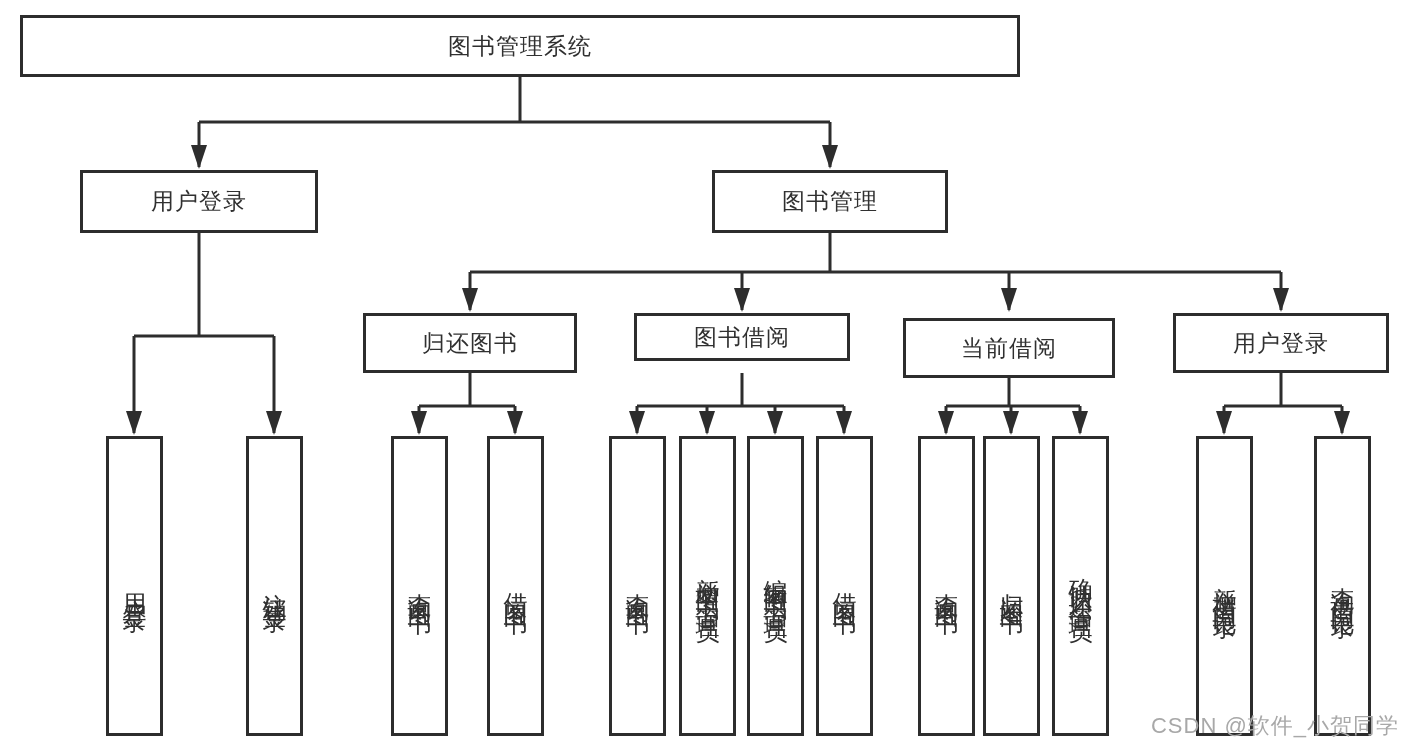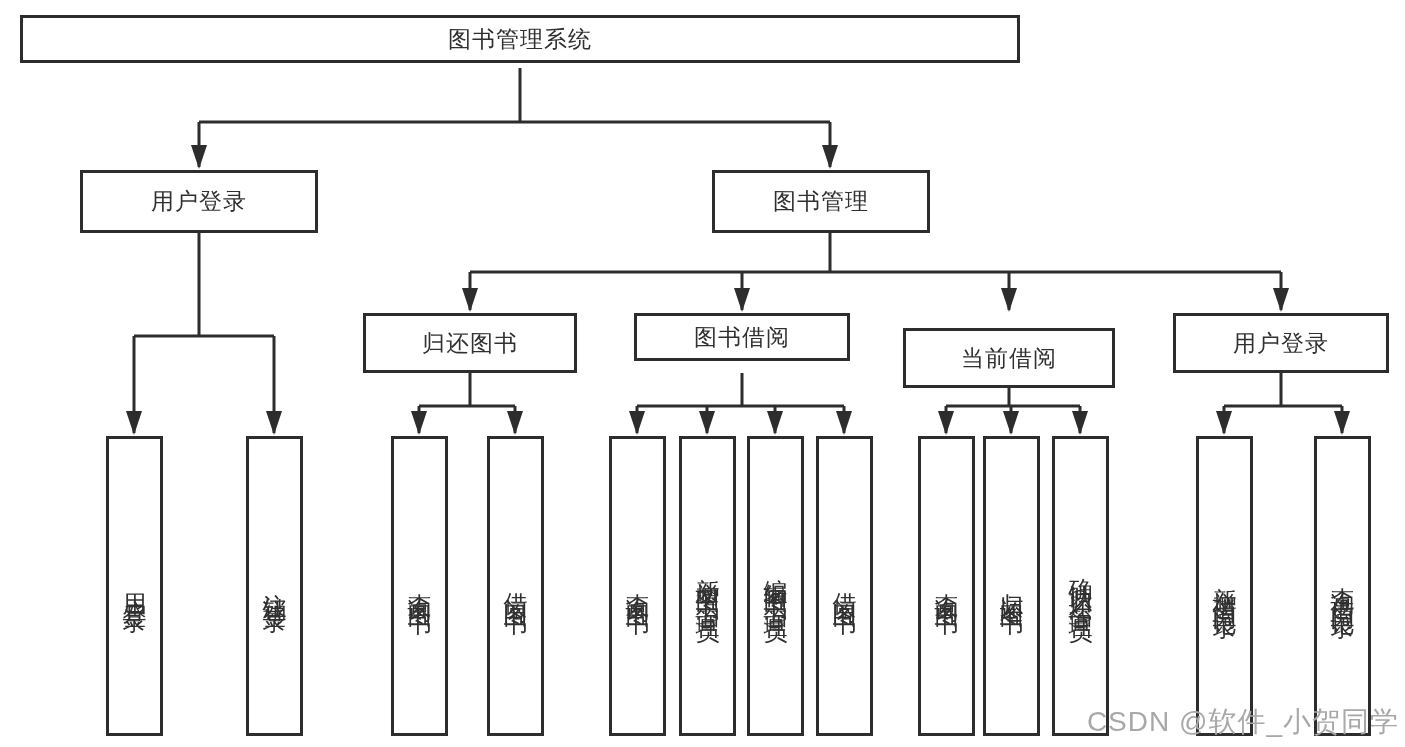--- a/index.html
+++ b/index.html
@@ -64,21 +64,21 @@
     text-orientation:mixed;
     white-space:nowrap;
     font-size:24px;
     letter-spacing:6px;
     color:var(--text);
   }
   .watermark{
     position:absolute;
     right:6px;
     bottom:6px;
-    font-size:28px;
+    font-size:22px;
     color:var(--watermark);
     z-index:3;
     letter-spacing:1px;
   }
 </style>
 </head>
 <body>
 
 <div class="stage">
 
@@ -116,28 +116,28 @@
     <path class="rail" d="M1009,373 V406 M946,406 H1080"></path>
     <path class="arrow" d="M946,406 V433" marker-end="url(#arrow)"></path>
     <path class="arrow" d="M1011,406 V433" marker-end="url(#arrow)"></path>
     <path class="arrow" d="M1080,406 V433" marker-end="url(#arrow)"></path>
 
     <path class="rail" d="M1281,373 V406 M1224,406 H1342"></path>
     <path class="arrow" d="M1224,406 V433" marker-end="url(#arrow)"></path>
     <path class="arrow" d="M1342,406 V433" marker-end="url(#arrow)"></path>
   </svg>
 
-  <div class="node" style="left:20px;top:15px;width:1000px;height:48px;">图书管理系统</div>
+  <div class="node" style="left:20px;top:15px;width:1000px;height:62px;">图书管理系统</div>
 
   <div class="node" style="left:80px;top:170px;width:238px;height:63px;">用户登录</div>
-  <div class="node" style="left:712px;top:170px;width:218px;height:63px;">图书管理</div>
+  <div class="node" style="left:712px;top:170px;width:236px;height:63px;">图书管理</div>
 
   <div class="node" style="left:363px;top:313px;width:214px;height:60px;">归还图书</div>
   <div class="node" style="left:634px;top:313px;width:216px;height:48px;">图书借阅</div>
-  <div class="node" style="left:903px;top:328px;width:212px;height:60px;">当前借阅</div>
+  <div class="node" style="left:903px;top:318px;width:212px;height:60px;">当前借阅</div>
   <div class="node" style="left:1173px;top:313px;width:216px;height:60px;">用户登录</div>
 
   <div class="leaf" style="left:106px;">
     <span>用户登录</span>
   </div>
   <div class="leaf" style="left:246px;">
     <span>注销登录</span>
   </div>
 
   <div class="leaf" style="left:391px;">

